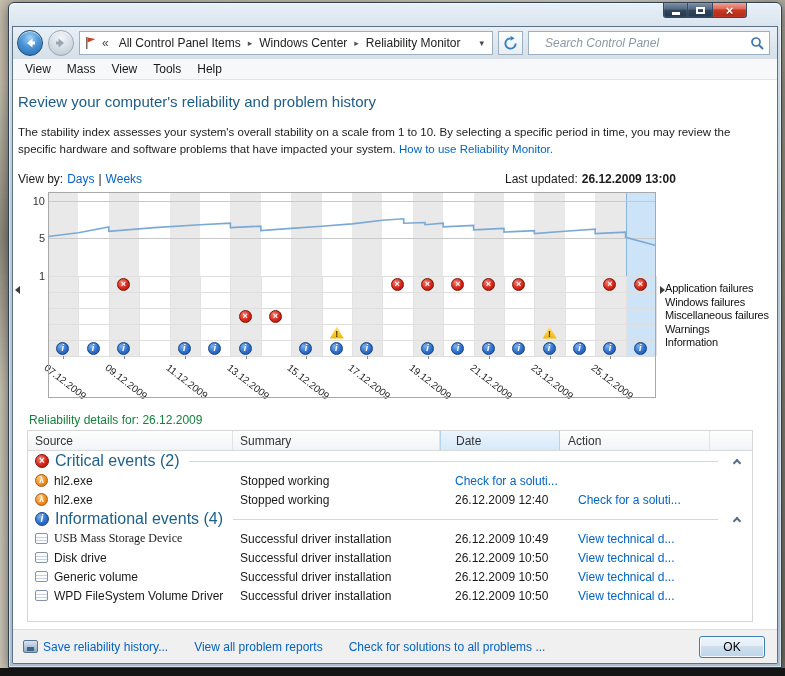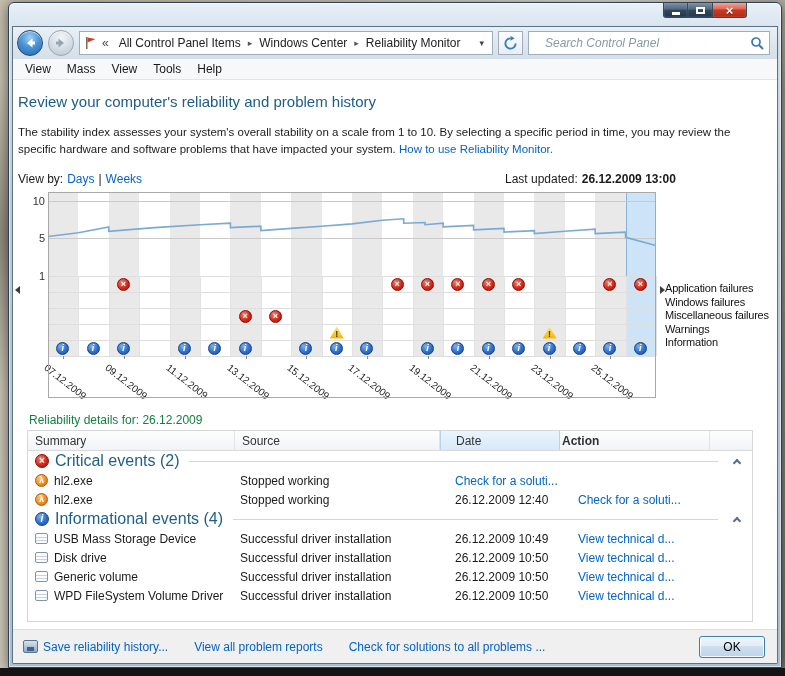--- a/index.html
+++ b/index.html
@@ -116,21 +116,21 @@
     background:linear-gradient(180deg,#d7e3ef,#8fa9c4); border:1px solid #5a758f; border-radius:2px; }
   .icon-disk::after { content:""; position:absolute; left:3px; top:6px; width:7px; height:4px; background:#41608a; }
 
   
   .details-heading { position:absolute; left:16px; top:333px; font-size:12px; color:#15803d; }
   .table { position:absolute; left:14px; top:350px; width:726px; height:192px; border:1px solid #d6d6d6; background:#fff; }
   .thead { display:flex; height:20px; background:linear-gradient(#fdfdfd,#f1f4f7); border-bottom:1px solid #d9d9d9;
     font-size:12px; color:#333; }
   .th { display:flex; align-items:center; border-right:1px solid #e3e3e3; overflow:hidden; white-space:nowrap; }
   .th:nth-child(1){padding-left:7px;} .th:nth-child(2){padding-left:7px;}
-  .th:nth-child(3){padding-left:15px;} .th:nth-child(4){padding-left:2px;font-weight:bold;}
+  .th:nth-child(3){padding-left:15px;} .th:nth-child(4){padding-left:8px;}
   .th.sorted { background:linear-gradient(#eaf4fd,#d7e9f9); border-left:1px solid #b6d3ec; border-right:1px solid #b6d3ec; }
   .group-row { display:flex; align-items:center; height:20px; padding-left:7px; }
   .group-label { color:#1e5f8a; margin-left:6px; font-size:16px; white-space:nowrap; }
   .group-line { flex:1; height:1px; background:#c9d9ea; margin:0 10px; }
   .chev-wrap { width:18px; display:flex; justify-content:center; margin-right:6px; }
   .chev { width:6px; height:6px; border-left:2px solid #56708a; border-top:2px solid #56708a; transform:rotate(45deg); margin-top:3px; }
   .data-row { display:flex; align-items:center; height:19px; font-size:12px; color:#1a1a1a; }
   .td { display:flex; align-items:center; overflow:hidden; white-space:nowrap; height:100%; }
   .data-row .td:nth-child(1){padding-left:7px;} .data-row .td:nth-child(2){padding-left:7px;text-align:center;}
   .data-row .td:nth-child(3){padding-left:15px;} .data-row .td:nth-child(4){padding-left:18px;}
@@ -349,22 +349,22 @@
             <div class="cat-label">Information</div>
           </div>
           <div class="scroll-arrow left" style="left: 2px; top: 96px;"></div>
           <div class="scroll-arrow right" style="left: 647px; top: 96px;"></div>
         </div>
 
       <div class="details-heading">Reliability details for: 26.12.2009</div>
 
       <div class="table">
         <div class="thead" id="thead">
+            <div class="th" style="width: 205px;">Source</div>
             <div class="th" style="width: 207px;">Summary</div>
-            <div class="th" style="width: 205px;">Source</div>
             <div class="th sorted" style="width: 120px;">Date</div>
             <div class="th" style="width: 150px;">Action</div>
             <div class="th" style="flex: 1 1 0%; border-right: none;"></div>
           </div>
         <div class="tbody" id="tbody">
             <div class="group-row">
               <span class="icon-error big">×</span>
               <span class="group-label">Critical events (2)</span>
               <span class="group-line"></span>
               <span class="chev-wrap">
@@ -394,21 +394,21 @@
             </div>
             <div class="group-row">
               <span class="icon-info big">i</span>
               <span class="group-label">Informational events (4)</span>
               <span class="group-line"></span>
               <span class="chev-wrap">
                 <span class="chev"></span>
               </span>
             </div>
             <div class="data-row">
-              <div class="td" style="width: 205px;">
+              <div class="td" style="width: 205px; font-family: Liberation Serif, serif;">
                 <span class="icon-driver"></span>
                 <span>USB Mass Storage Device</span>
               </div>
               <div class="td" style="width: 207px;">Successful driver installation</div>
               <div class="td" style="width: 120px;">26.12.2009 10:49</div>
               <div class="td" style="width: 150px;">
                 <span class="link">View technical d...</span>
               </div>
             </div>
             <div class="data-row">

